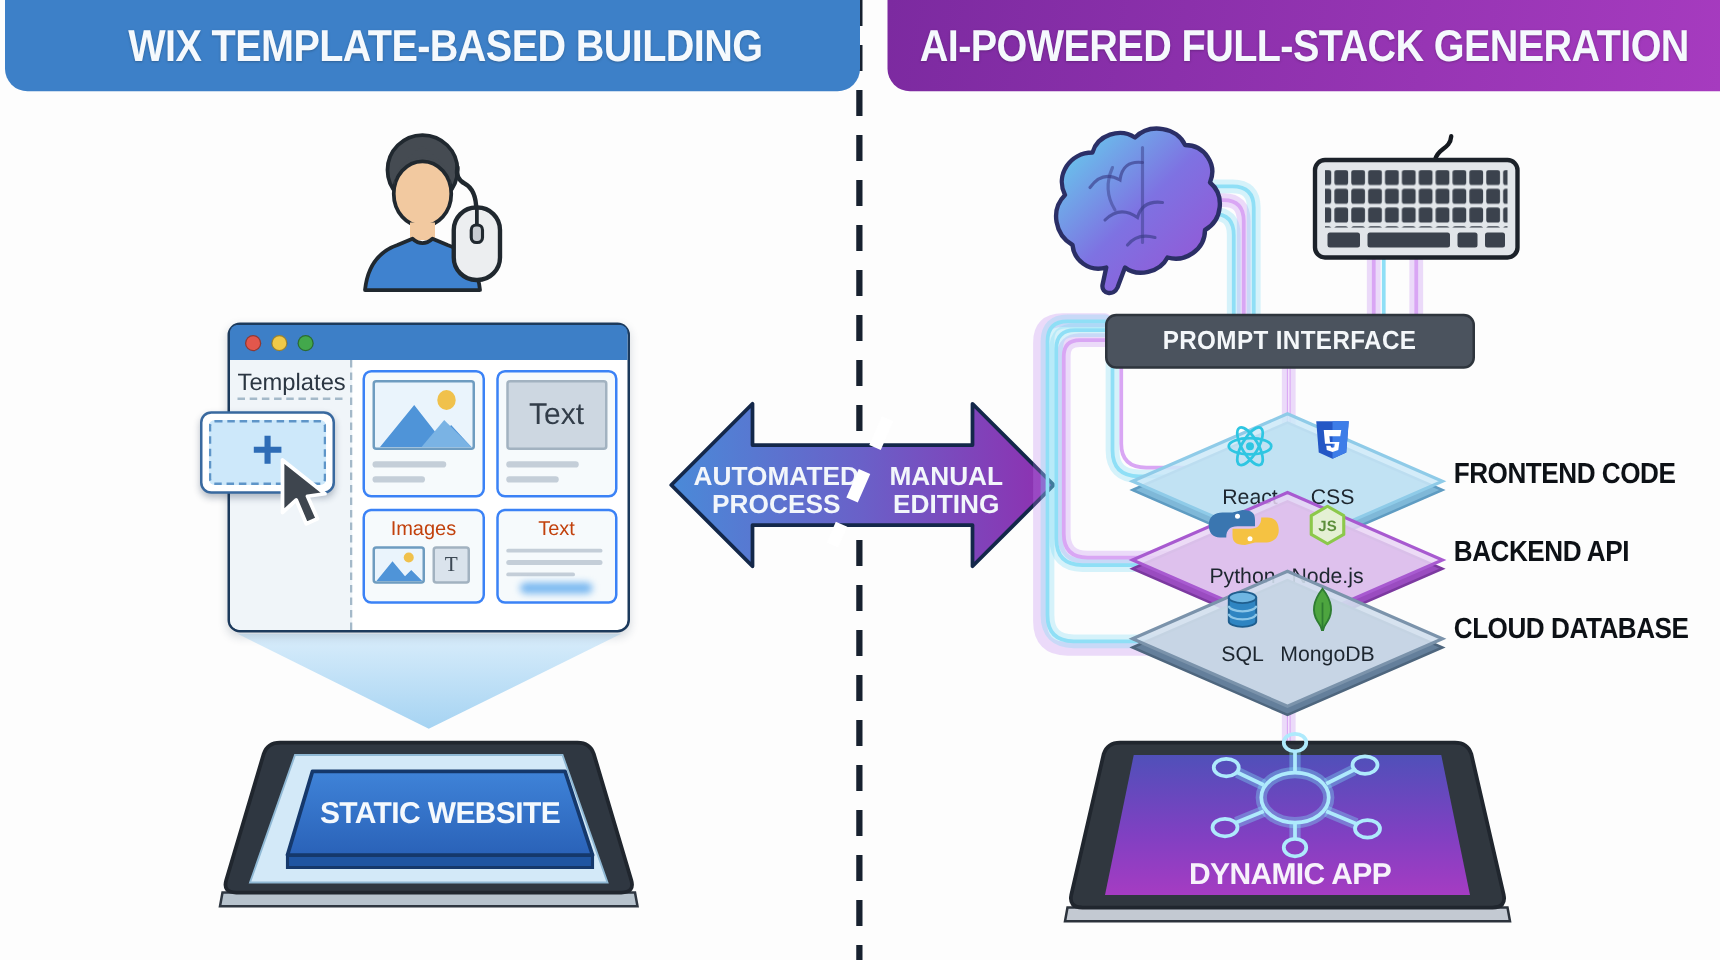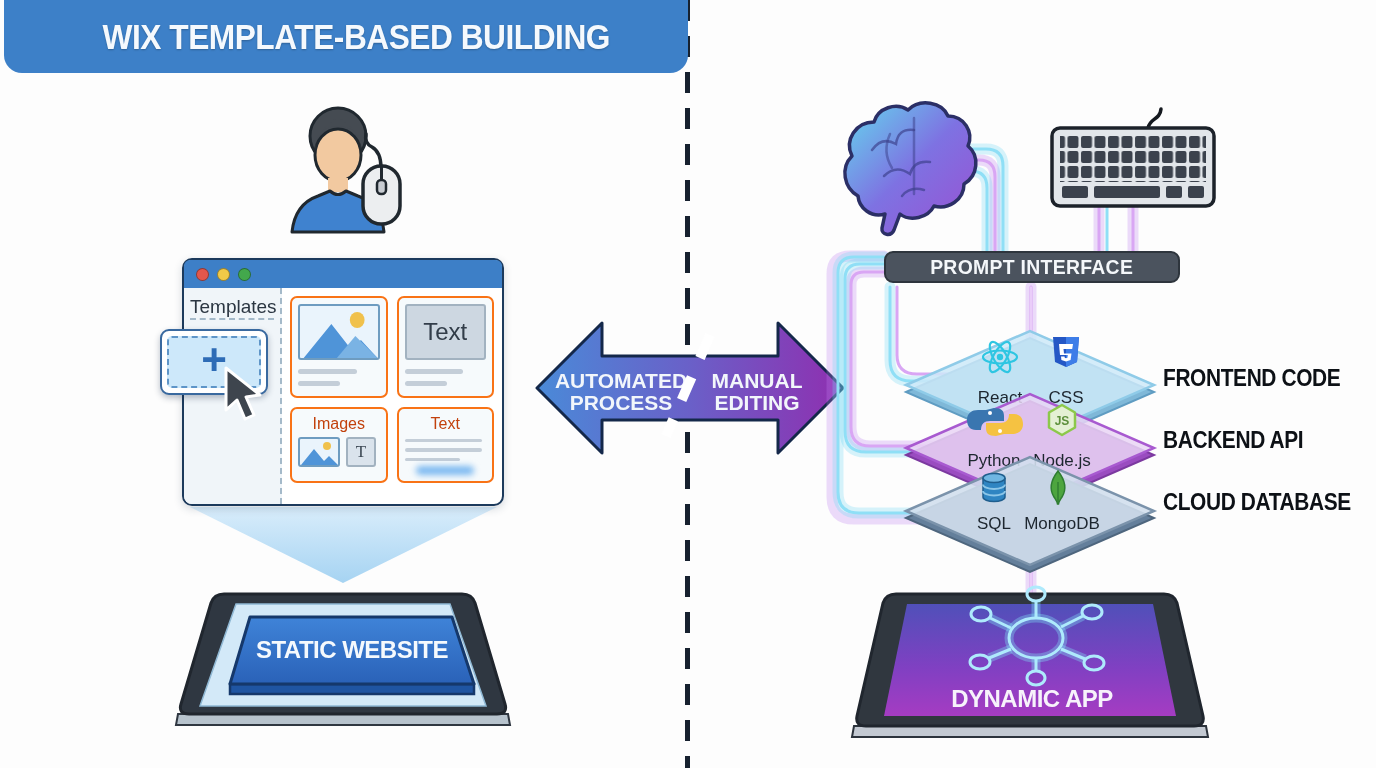--- a/index.html
+++ b/index.html
@@ -26,21 +26,21 @@
   
   .bw{left:182px;top:258px;width:322px;height:248px;background:#ffffff;border:2.5px solid #1c3a5c;
       border-radius:10px;z-index:20;box-shadow:0 3px 8px rgba(30,50,80,0.18);box-sizing:border-box;}
   .bw-titlebar{height:28px;background:#3d7fc7;border-radius:6px 6px 0 0;display:flex;align-items:center;padding-left:12px;gap:8px;}
   .dot{width:11px;height:11px;border-radius:50%;border:1px solid rgba(0,0,0,0.35);}
   .bw-body{display:flex;height:calc(100% - 28px);}
   .bw-side{width:98px;box-sizing:border-box;border-right:2px dashed #a4b9c9;background:#f0f5f9;
            padding:8px 6px 0 6px;border-radius:0 0 0 8px;}
   .bw-side-label{font-size:19px;color:#2b3642;text-align:center;padding-bottom:0;border-bottom:2px dashed #a4b9c9;}
   .bw-main{flex:1;padding:8px;display:grid;grid-template-columns:1fr 1fr;grid-template-rows:102px 76px;gap:9px;}
-  .tcard{border:2px solid #f97316;border-radius:7px;background:#f6fafc;padding:6px;box-sizing:border-box;
+  .tcard{border:2px solid #3b82f6;border-radius:7px;background:#f6fafc;padding:6px;box-sizing:border-box;
          display:flex;flex-direction:column;align-items:center;}
   .thumb-img{width:100%;height:56px;background:#eaf4fc;border:2px solid #6e9cc0;border-radius:3px;box-sizing:border-box;overflow:hidden;}
   .thumb-text{width:100%;height:56px;background:#cdd7e1;border:2px solid #a2b2c0;border-radius:3px;box-sizing:border-box;
               display:flex;align-items:center;justify-content:center;}
   .thumb-text span{font-size:24px;color:#323d49;}
   .gline{height:5px;background:#c4ced8;border-radius:2.5px;align-self:flex-start;}
   .cardlabel{font-size:16px;color:#c2410c;margin-bottom:4px;}
   .minirow{display:flex;gap:6px;align-self:stretch;justify-content:flex-start;}
   .mini-img{width:42px;height:30px;background:#eaf4fc;border:2px solid #6e9cc0;border-radius:3px;box-sizing:border-box;overflow:hidden;}
   .mini-t{width:30px;height:30px;background:#dae3ec;border:2px solid #a2b2c0;border-radius:3px;box-sizing:border-box;
@@ -49,21 +49,21 @@
 
   
   .plus-card{left:160px;top:329px;width:108px;height:66px;background:#ffffff;border:2.5px solid #39699f;
              border-radius:9px;z-index:40;box-shadow:0 3px 6px rgba(20,40,70,0.3);box-sizing:border-box;}
   .plus-inner{position:absolute;inset:5px;border:2.5px dashed #5e95c8;border-radius:5px;background:#cde8fa;
               display:flex;align-items:center;justify-content:center;}
   .plus-inner span{font-size:44px;color:#2e6cb6;font-weight:600;line-height:0;margin-top:-4px;}
   .cursor-svg{left:210px;top:362px;z-index:45;}
 
   
-  .prompt-bar{left:884px;top:251px;width:296px;height:32px;background:#4b535e;border:2px solid #2e353d;
+  .prompt-bar{left:884px;top:251px;width:296px;height:44px;background:#4b535e;border:2px solid #2e353d;
               border-radius:9px;z-index:25;display:flex;align-items:center;justify-content:center;box-sizing:border-box;}
   .prompt-bar span{color:#f4f7fa;font-size:20px;font-weight:700;letter-spacing:0.3px;transform:scale(0.97,1.05);}
 
   
   .stack-label{z-index:25;color:#0d1116;font-size:22px;font-weight:700;letter-spacing:-0.4px;white-space:nowrap;
                transform:scale(0.95,1.06);transform-origin:left center;}
 </style>
 </head>
 <body>
 
@@ -270,20 +270,23 @@
         <ellipse cx="980" cy="662" rx="10" ry="7"></ellipse>
           <ellipse cx="1094" cy="663" rx="10" ry="7"></ellipse>
       </g>
       <text x="1032" y="707" text-anchor="middle" font-size="24" font-weight="bold" fill="#f7f2fb" letter-spacing="-0.5">DYNAMIC APP</text>
     </g>
   </svg>
 
   <div class="abs hdr hdr-left">
     <span>WIX TEMPLATE-BASED BUILDING</span>
   </div>
+  <div class="abs hdr hdr-right">
+    <span>AI-POWERED FULL-STACK GENERATION</span>
+  </div>
 
   <div class="abs bw">
     <div class="bw-titlebar">
       <div class="dot" style="background:#e2574c"></div>
       <div class="dot" style="background:#f0c948"></div>
       <div class="dot" style="background:#43a84c"></div>
     </div>
     <div class="bw-body">
       <div class="bw-side">
         <div class="bw-side-label">Templates</div>

